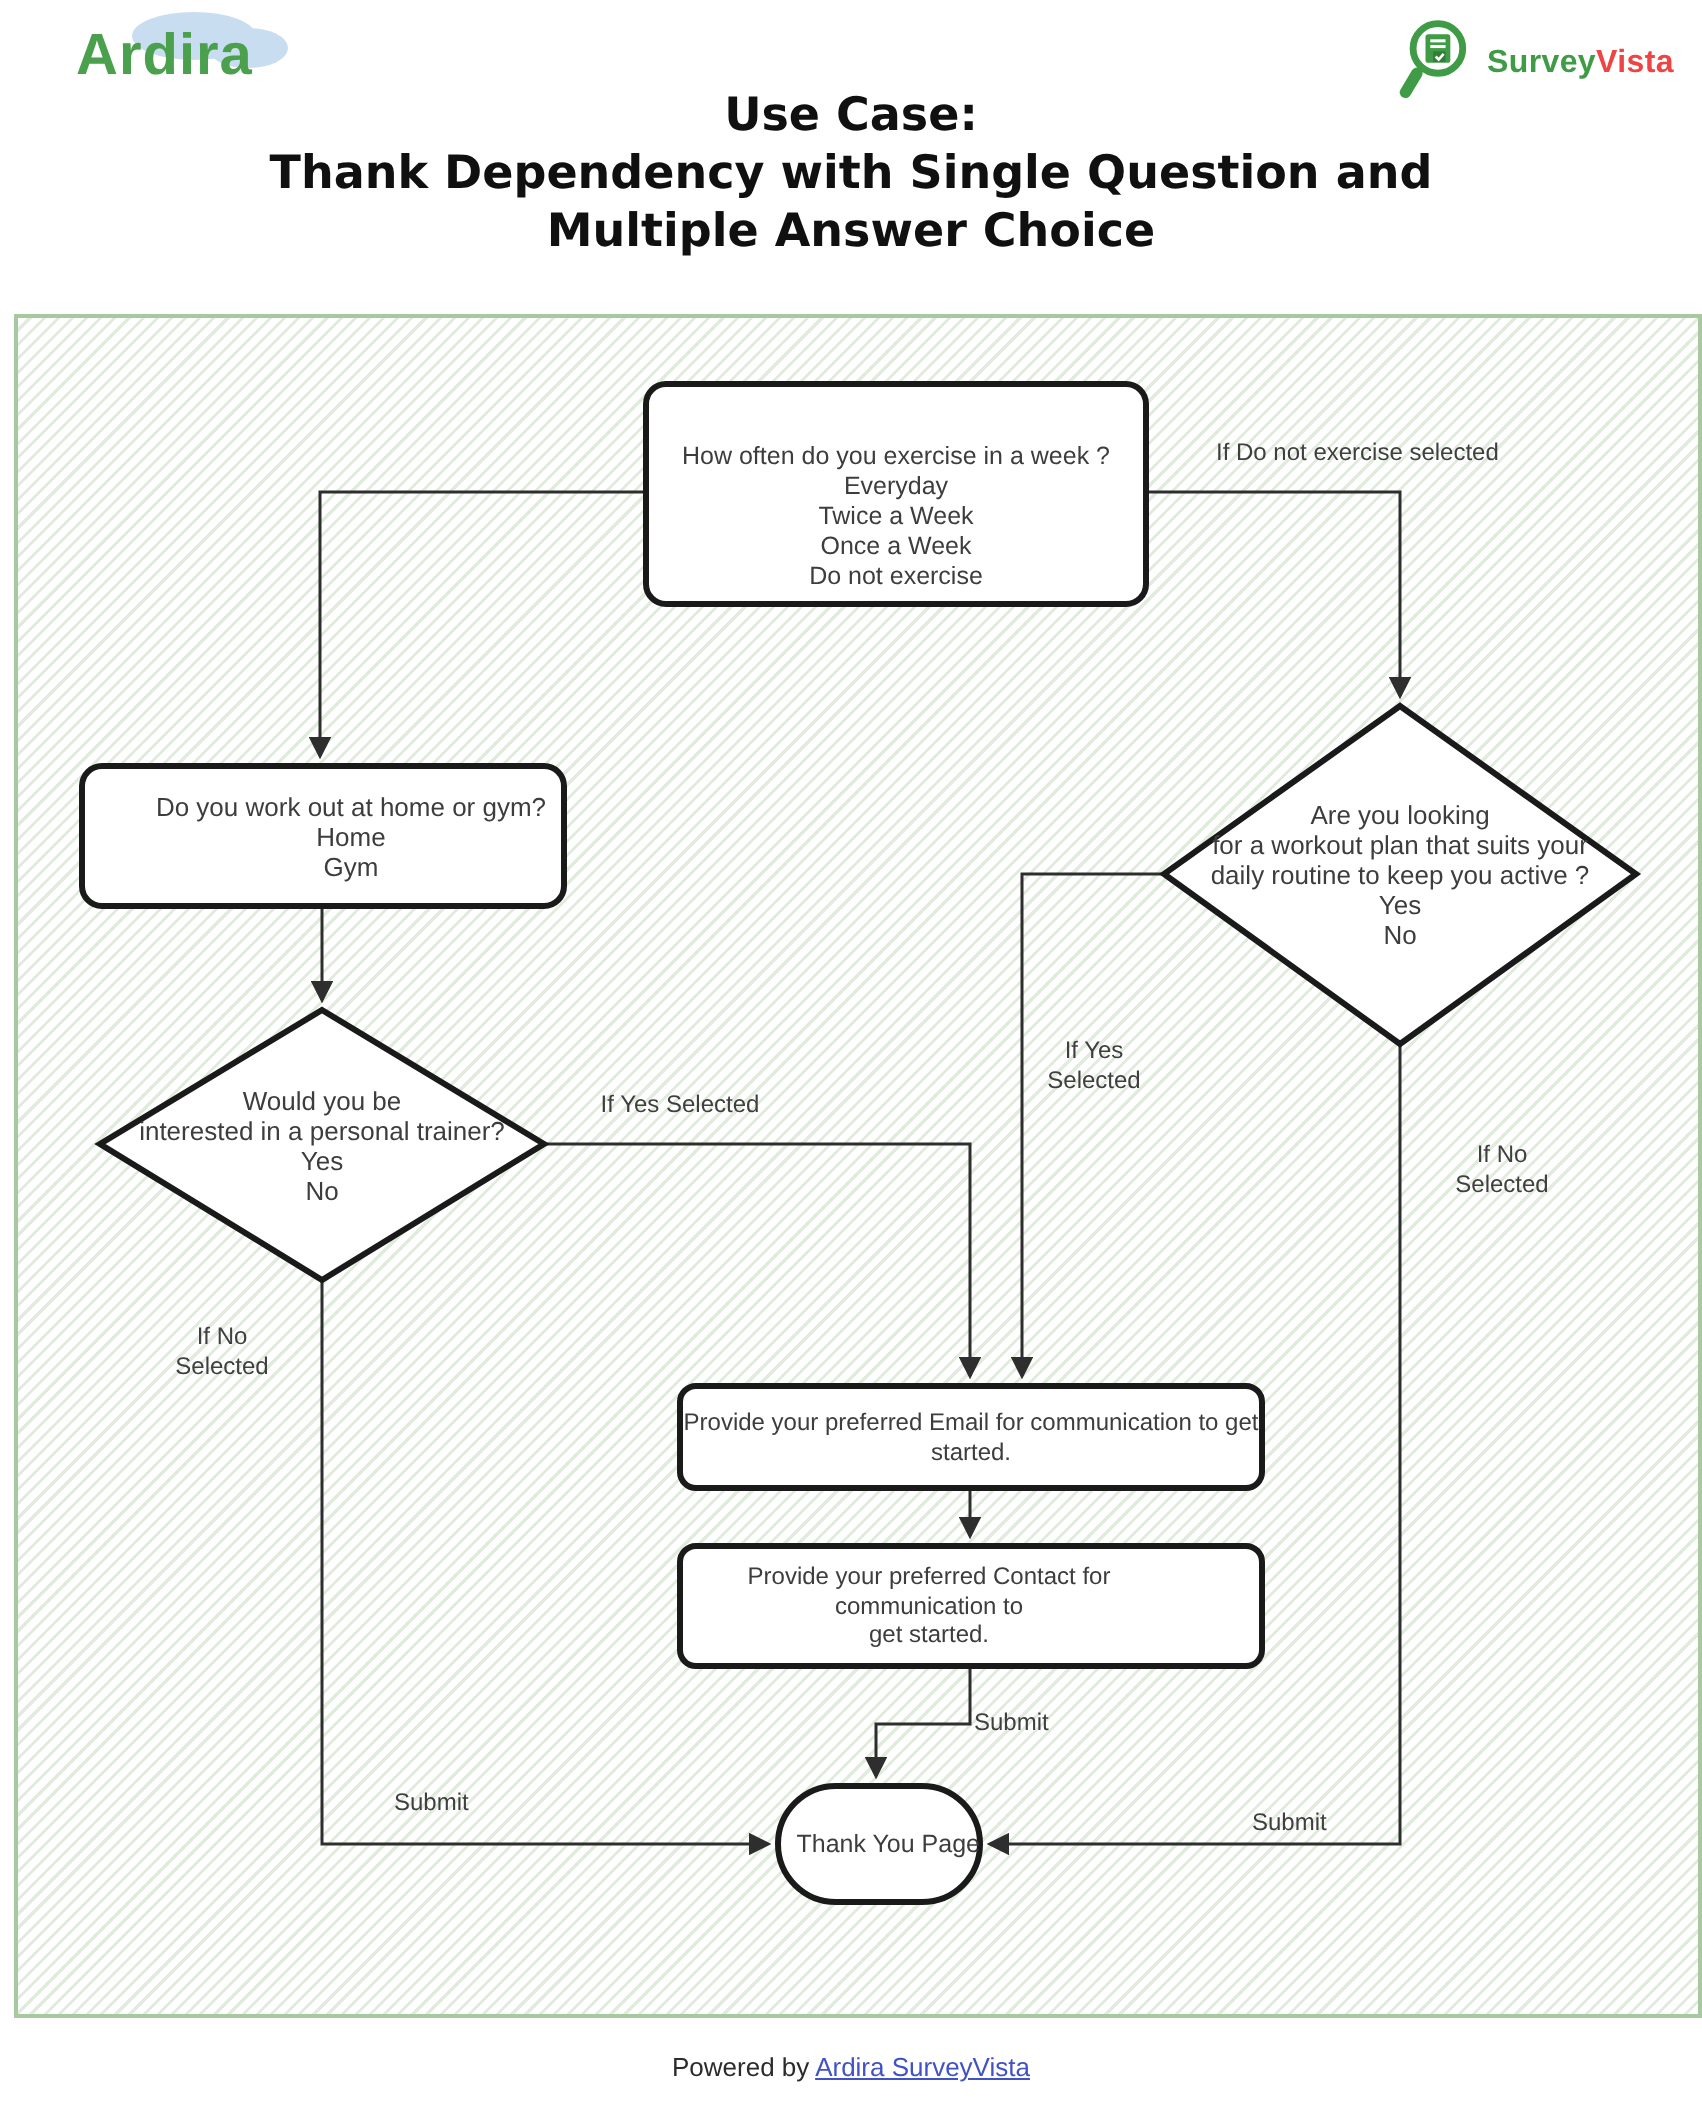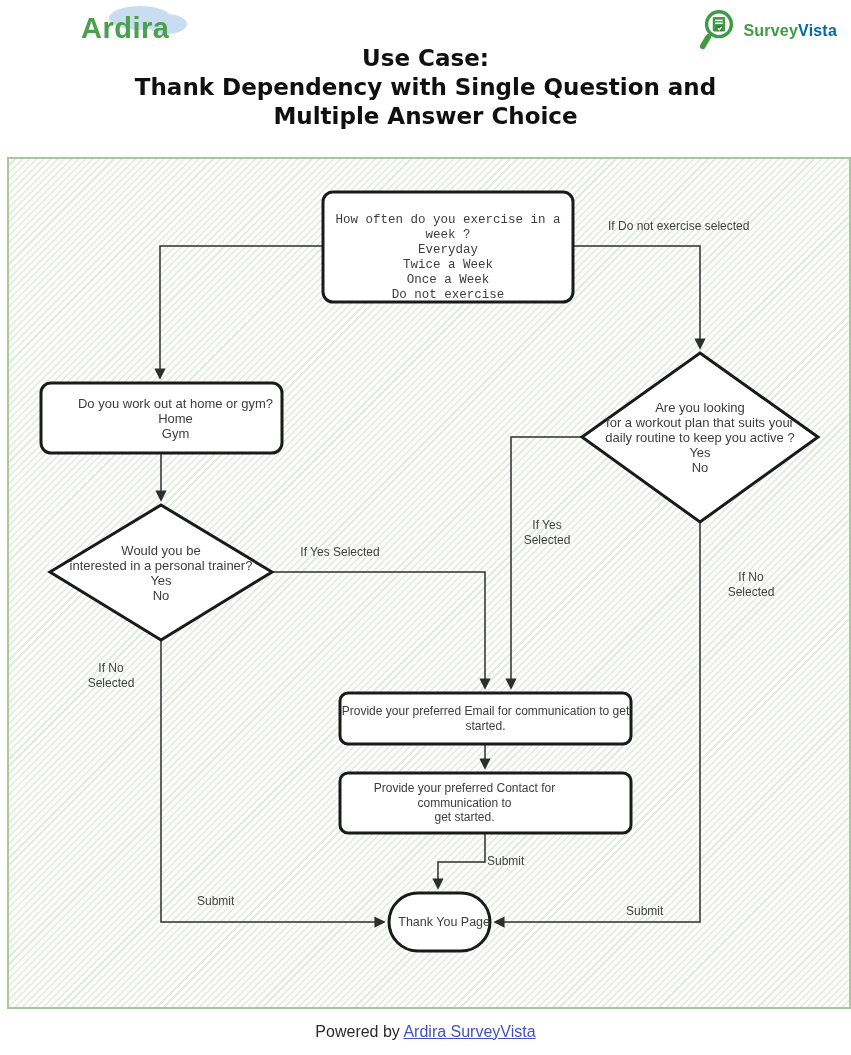--- a/index.html
+++ b/index.html
@@ -1,48 +1,48 @@
 <!DOCTYPE html>
 <html><head>
 <meta charset="utf-8">
 <style>
   html,body{margin:0;padding:0;background:#fff;}
   .canvas{position:relative;width:851px;height:1055px;background:#fff;overflow:hidden;
           font-family:"Liberation Sans",sans-serif;}
 
   
-  .brand-wrap{position:absolute;left:38px;top:6px;width:120px;height:44px;margin-left:43px;}
+  .brand-wrap{position:absolute;left:38px;top:6px;width:120px;height:44px;}
   .brand-cloud{position:absolute;left:28px;top:0px;width:62px;height:24px;
                background:#c9ddf0;border-radius:50%;}
   .brand-cloud2{position:absolute;left:66px;top:8px;width:40px;height:20px;
                background:#c9ddf0;border-radius:50%;}
   .brand-text{position:absolute;left:0;top:6px;font-size:29px;font-weight:bold;
               color:#4ba04d;letter-spacing:.5px;}
   .sv-logo{position:absolute;right:14px;top:6px;display:flex;align-items:center;gap:4px;}
   .sv-text{font-size:16px;font-weight:bold;letter-spacing:.2px;}
   .sv-green{color:#3f9b45;}
-  .sv-blue{color:#0369a1;}
+  .sv-blue{color:#ef4444;}
   .title{position:absolute;left:0;right:0;top:44px;text-align:center;font-weight:bold;
          font-size:23px;line-height:29px;color:#101010;white-space:pre-line;
          font-family:"DejaVu Sans",sans-serif;}
 
   
   .chart{position:absolute;left:7px;top:157px;right:0;bottom:46px;
          border:2px solid #a8c8a0;box-sizing:border-box;
          background:#fff;
          background-image:repeating-linear-gradient(135deg,
             rgba(255,255,255,0) 0px, rgba(255,255,255,0) 3.5px,
             rgba(156,190,148,.30) 3.5px, rgba(156,190,148,.30) 5px);}
   svg.overlay{position:absolute;left:0;top:0;width:851px;height:1055px;pointer-events:none;}
 
   
   .node-text{position:absolute;display:flex;flex-direction:column;align-items:center;
              justify-content:center;text-align:center;color:#3d3d3d;
              font-size:12.5px;line-height:15px;}
-  #t-exercise{left:323px;top:192px;width:250px;height:132px;font-family:Liberation Mono, monospace;}
+  #t-exercise{left:323px;top:192px;width:250px;height:132px;}
   #t-location{left:41px;top:383px;width:269px;height:70px;font-size:13px;}
   #t-trainer{left:50px;top:505px;width:222px;height:135px;font-size:13px;}
   #t-plan{left:582px;top:353px;width:236px;height:169px;font-size:13px;}
   #t-email{left:338px;top:693px;width:295px;height:51px;font-size:12px;line-height:14.5px;}
   #t-contact{left:338px;top:773px;width:253px;height:60px;font-size:12px;line-height:14.5px;border-radius:16px;}
   #t-thanks{left:389px;top:893px;width:101px;height:58px;font-size:12.5px;align-items:flex-end;}
 
   
   .edge-label{position:absolute;color:#3f3f3f;font-size:12px;line-height:15px;
               text-align:center;white-space:pre-line;}
@@ -51,21 +51,21 @@
   #l-traineryes{left:275px;top:545px;width:130px;}
   #l-planyes{left:516px;top:518px;width:62px;}
   #l-trainerno{left:80px;top:661px;width:62px;}
   #l-planno{left:720px;top:570px;width:62px;}
   #l-submitc{left:487px;top:854px;}
   #l-submitl{left:197px;top:894px;}
   #l-submitr{left:626px;top:904px;}
 
   
   .footer{position:absolute;left:0;right:0;bottom:14px;text-align:center;
-          font-size:16px;color:#2b2b2b;}
+          font-size:13px;color:#2b2b2b;}
   .footer a{color:#4052c5;text-decoration:underline;}
 </style>
 </head>
 <body>
 
 <div class="canvas">
 
   <div class="brand-wrap">
     <div class="brand-cloud"></div>
     <div class="brand-cloud2"></div>

